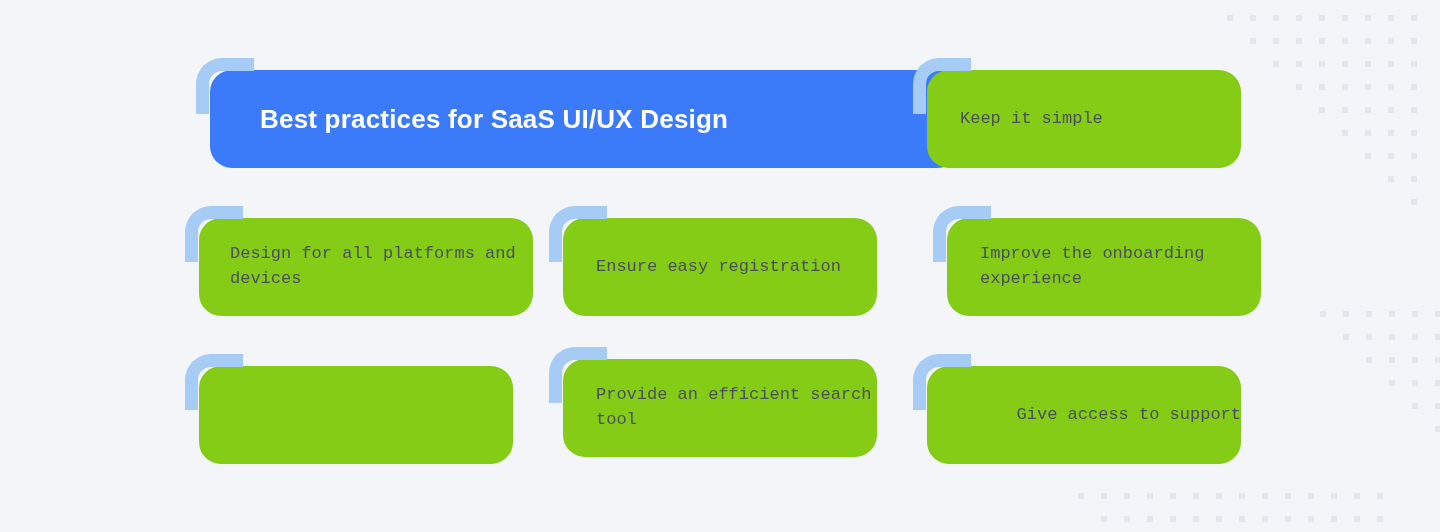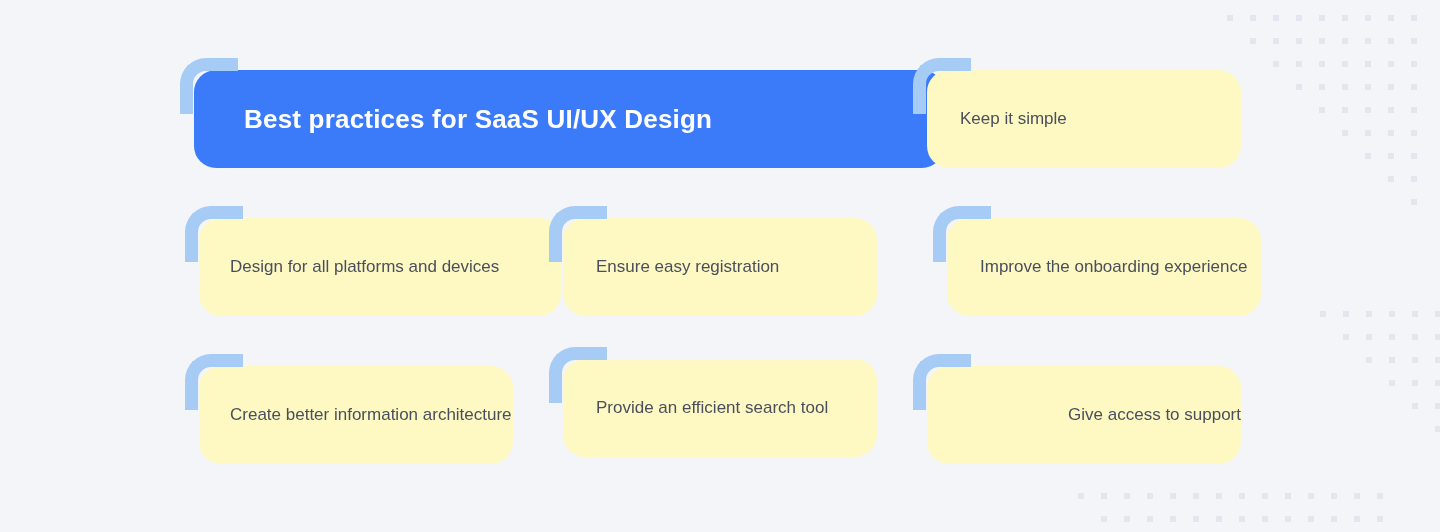--- a/index.html
+++ b/index.html
@@ -82,34 +82,35 @@
   .card.primary .card-label {
     color: #ffffff;
     font-size: 26px;
     font-weight: bold;
     line-height: 1.25;
     letter-spacing: 0.2px;
   }
 
   
   .card.secondary {
-    background: #fef9c3;
+    background: #84cc16;
+    font-family: Liberation Mono, monospace;
   }
   .card.secondary .card-label {
     color: #4a4f5e;
     font-size: 17px;
     font-weight: normal;
     line-height: 1.45;
   }
 
   
-  #card-title       { left: 194px; top: 70px;  width: 750px; height: 98px; padding-left: 50px; }
+  #card-title       { left: 210px; top: 70px;  width: 750px; height: 98px; padding-left: 50px; }
   #card-keep-simple { left: 927px; top: 70px;  width: 314px; height: 98px; padding-left: 33px; }
 
-  #card-platforms   { left: 199px; top: 218px; width: 362px; height: 98px; padding-left: 31px; }
+  #card-platforms   { left: 199px; top: 218px; width: 334px; height: 98px; padding-left: 31px; }
   #card-registration{ left: 563px; top: 218px; width: 314px; height: 98px; padding-left: 33px; }
   #card-onboarding  { left: 927px; top: 218px; width: 314px; height: 98px; padding-left: 33px; margin-left: 20px; }
 
   #card-architecture{ left: 199px; top: 366px; width: 314px; height: 98px; padding-left: 31px; }
   #card-search      { left: 563px; top: 359px; width: 314px; height: 98px; padding-left: 33px; }
   #card-support     { left: 927px; top: 366px; width: 314px; height: 98px; padding-left: 44px; justify-content: flex-end; }
 </style>
 </head>
 <body>
 
@@ -330,21 +331,20 @@
     <span class="card-label">Ensure easy registration</span>
   </div>
 
   <div class="card secondary" id="card-onboarding">
     <span class="bracket"></span>
     <span class="card-label">Improve the onboarding experience</span>
   </div>
 
   <div class="card secondary" id="card-architecture">
     <span class="bracket"></span>
-    <span class="card-label">Create better information architecture</span>
   </div>
 
   <div class="card secondary" id="card-search">
     <span class="bracket"></span>
     <span class="card-label">Provide an efficient search tool</span>
   </div>
 
   <div class="card secondary" id="card-support">
     <span class="bracket"></span>
     <span class="card-label">Give access to support</span>

